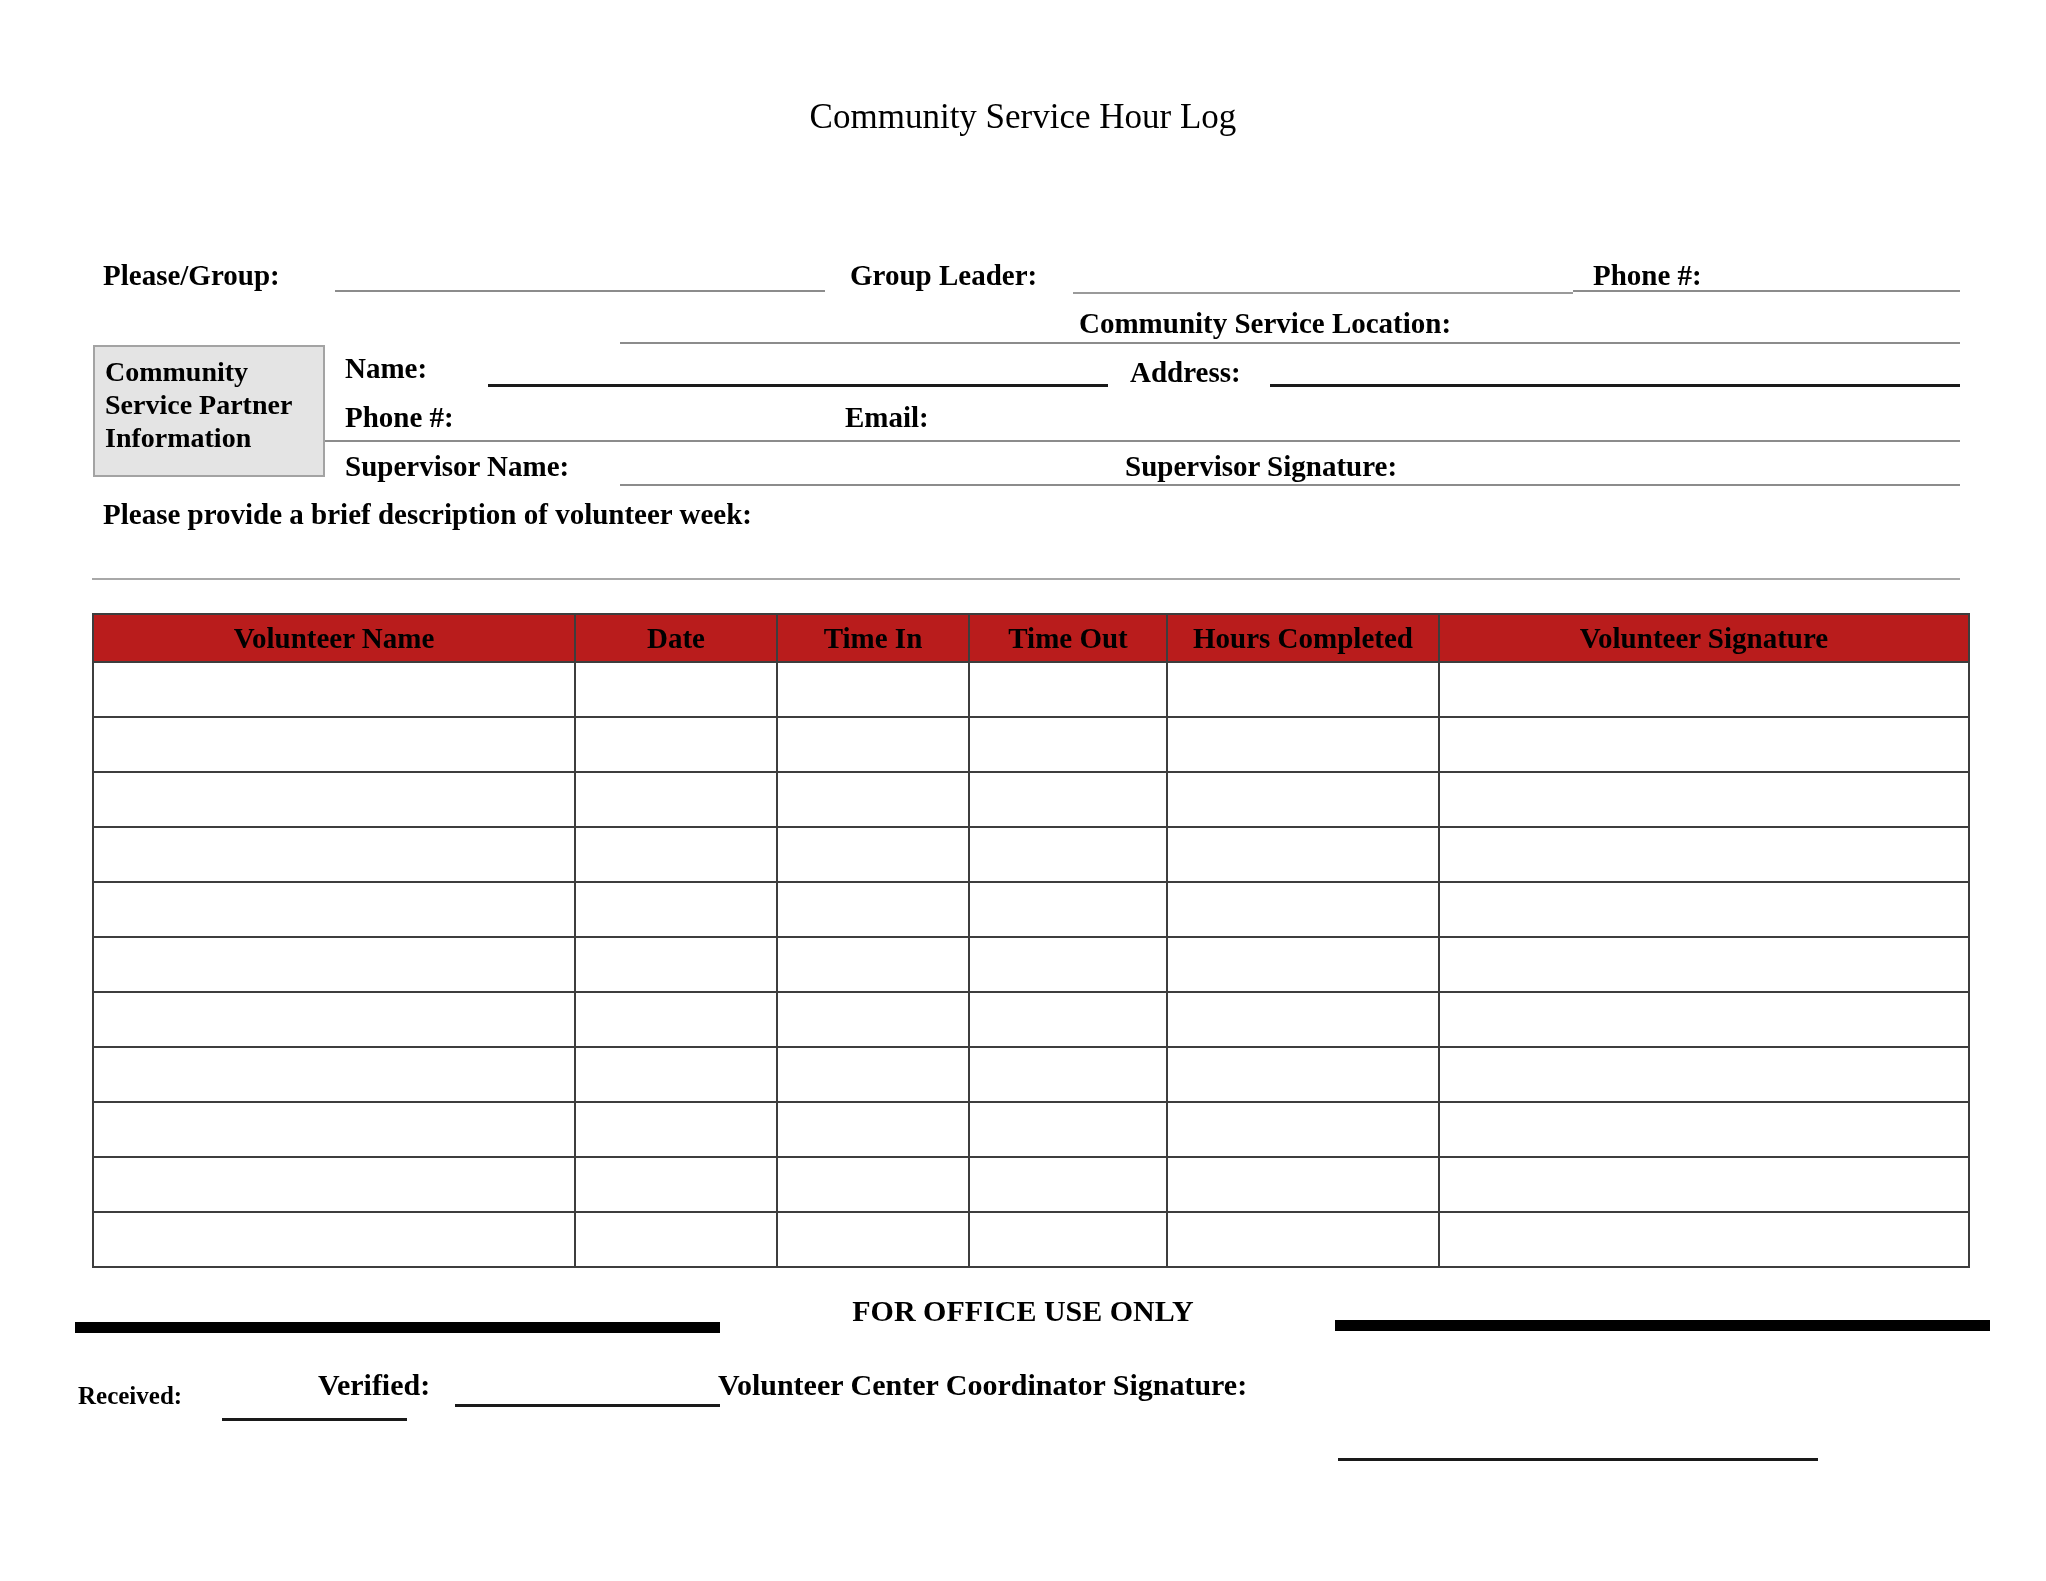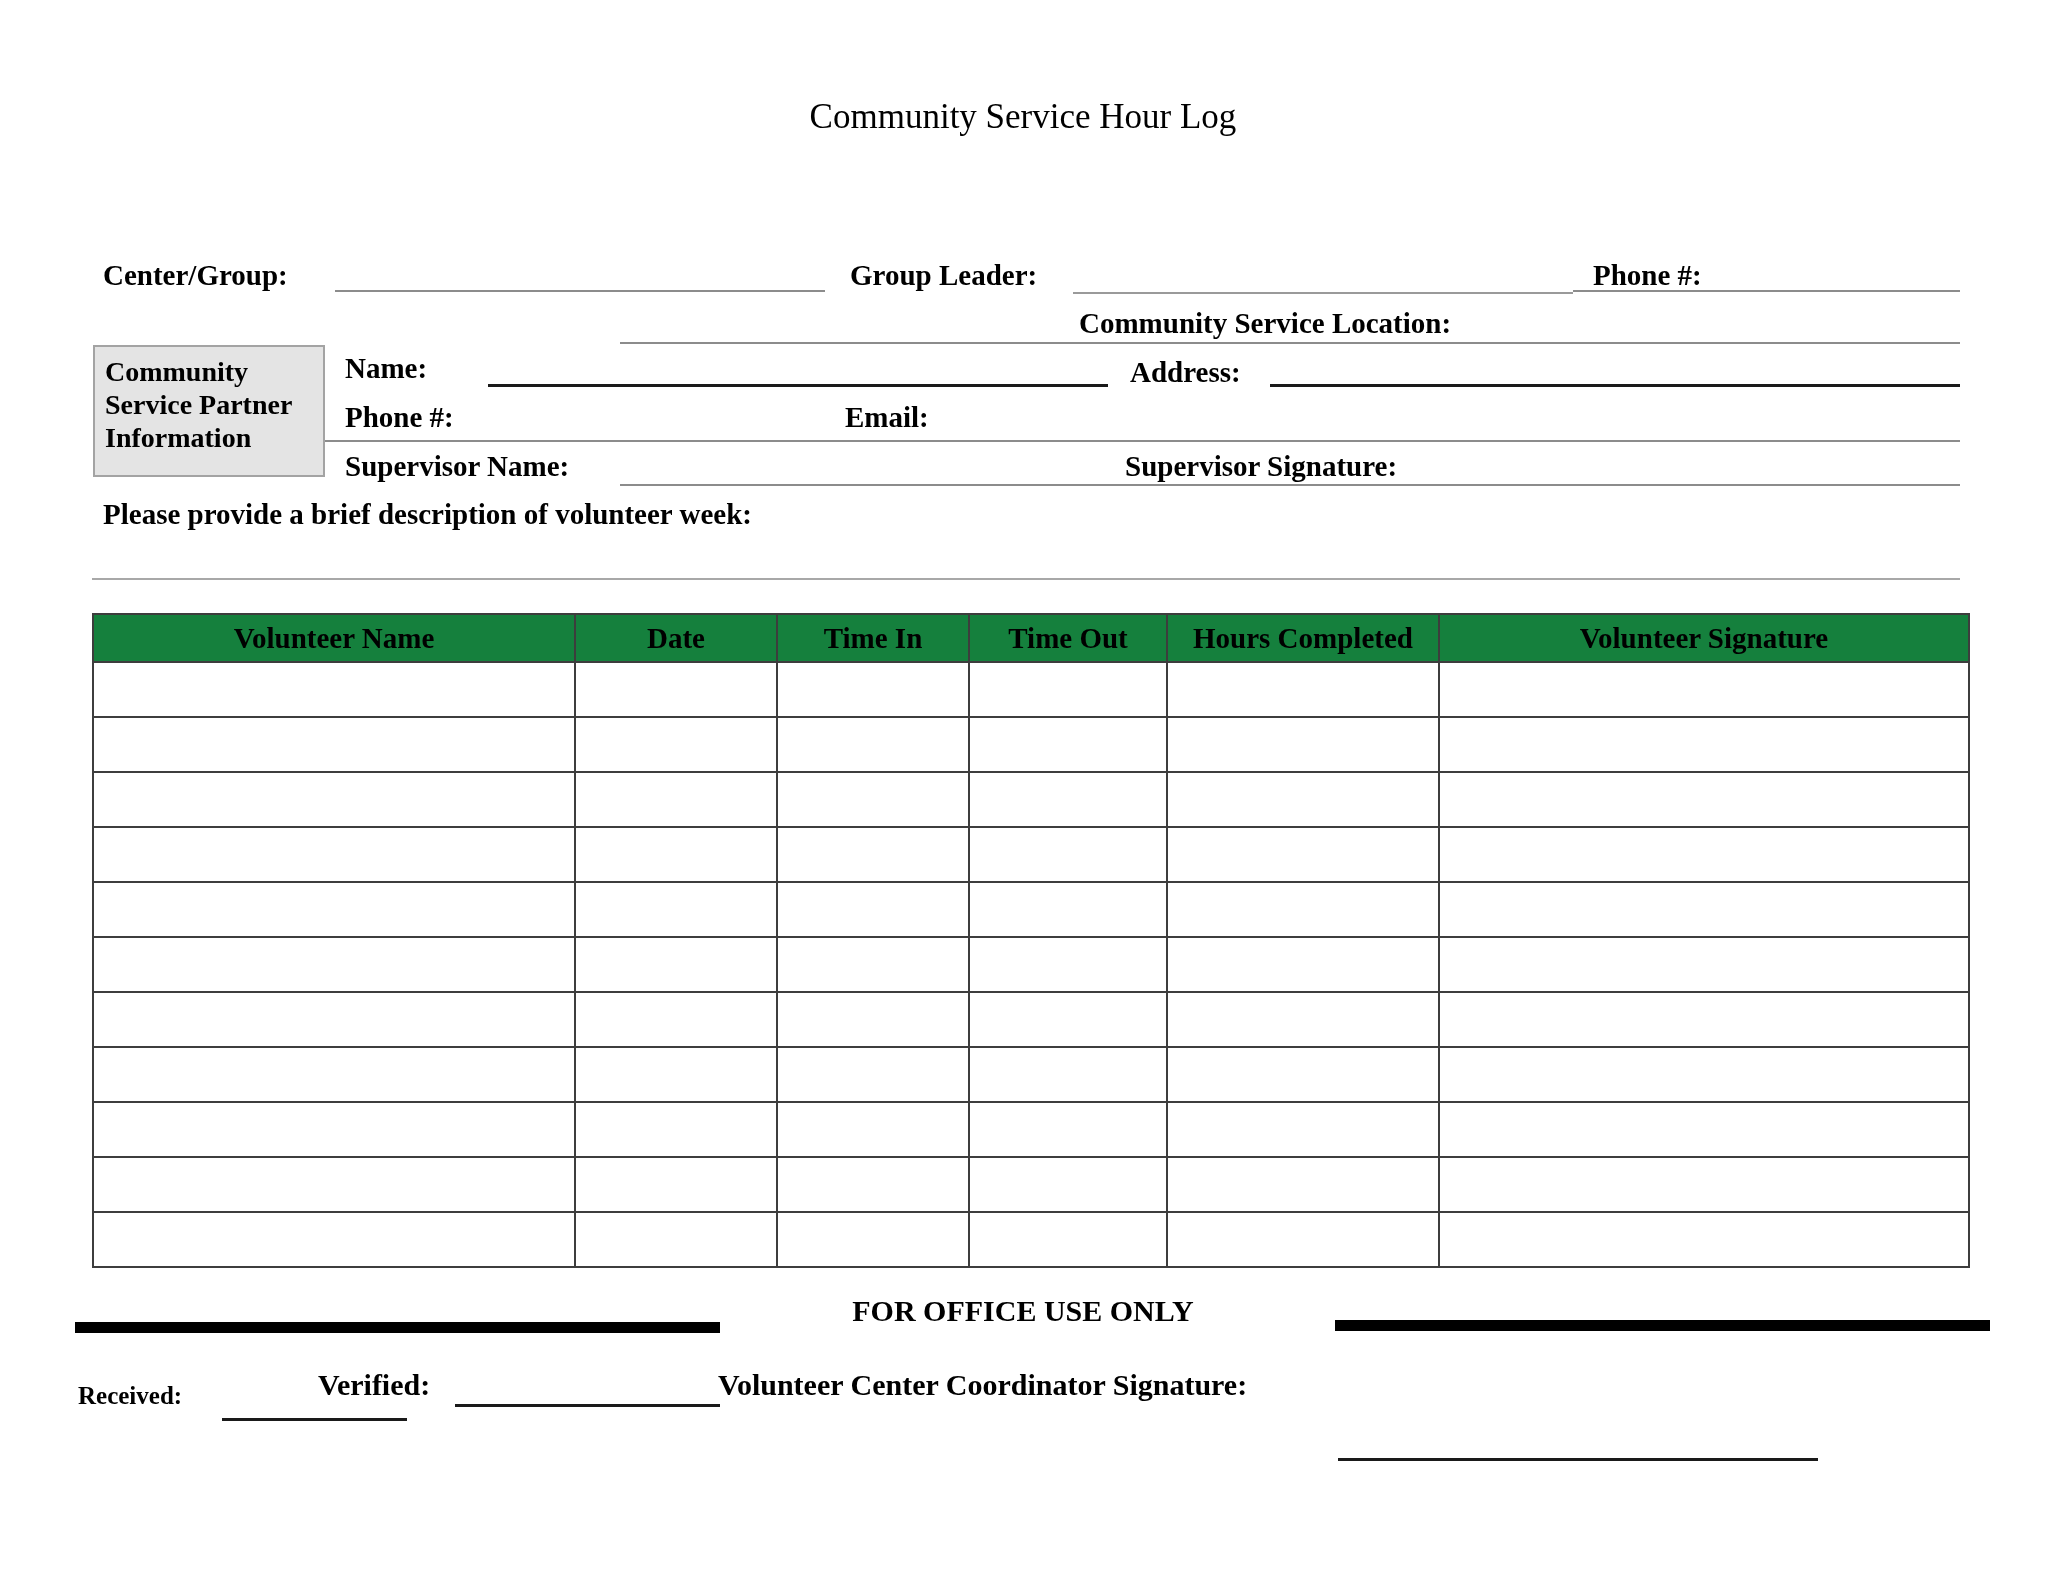--- a/index.html
+++ b/index.html
@@ -102,21 +102,21 @@
     width: 1864px;
     border-collapse: collapse;
     table-layout: fixed;
   }
   .log-table th,
   .log-table td {
     border: 2px solid #3d3d3d;
     padding: 0;
   }
   .log-table th {
-    background: #15803d;
+    background: #b91c1c;
     font-size: 29px;
     font-weight: bold;
     height: 46px;
     text-align: center;
     vertical-align: middle;
   }
   .log-table td {
     height: 53px;
   }
   .col-name      { width: 480px; }
@@ -139,21 +139,21 @@
 </style>
 </head>
 <body>
 
 <div class="page">
 
   <div class="title-block">
     <div class="title-sub">Community Service Hour Log</div>
   </div>
 
-  <div class="lbl" style="left:103px; top:258px;">Center/Group:</div>
+  <div class="lbl" style="left:103px; top:258px;">Please/Group:</div>
   <div class="rule" style="left:335px; top:290px; width:490px;"></div>
 
   <div class="lbl" style="left:850px; top:258px;">Group Leader:</div>
   <div class="rule" style="left:1073px; top:292px; width:500px; border-top-color:#9a9a9a;"></div>
 
   <div class="lbl" style="left:1593px; top:258px;">Phone #:</div>
   <div class="rule" style="left:1573px; top:290px; width:387px;"></div>
 
   <div class="lbl" style="left:1079px; top:306px;">Community Service Location:</div>
   <div class="rule" style="left:620px; top:342px; width:1340px;"></div>

